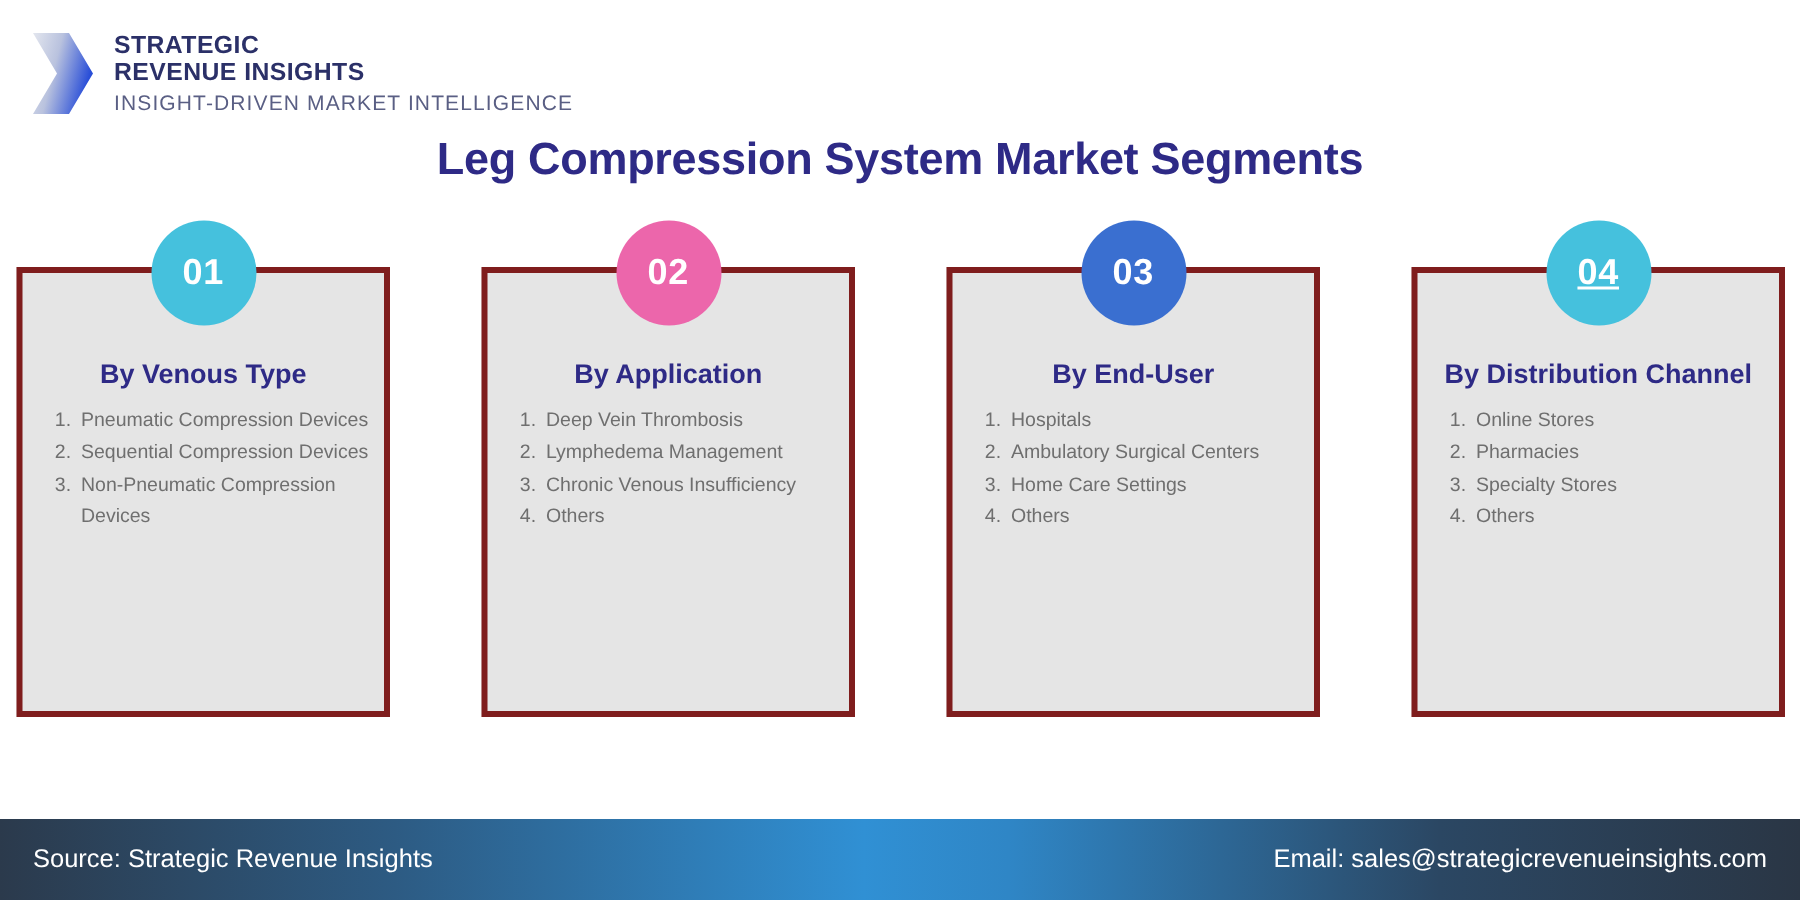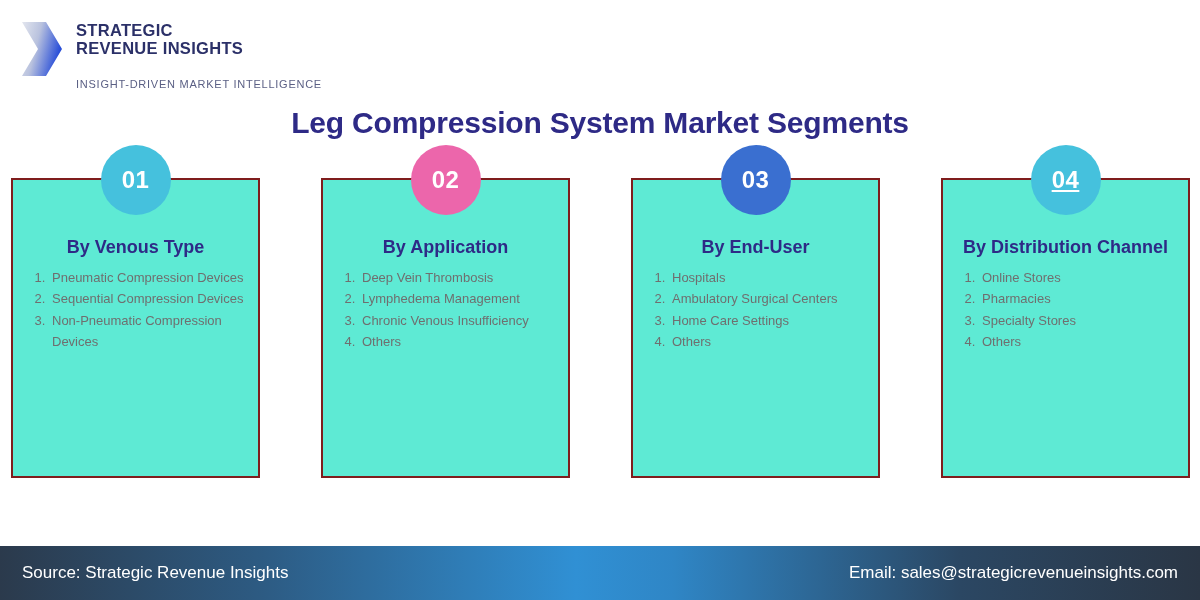--- a/index.html
+++ b/index.html
@@ -39,58 +39,57 @@
   }
   .logo-line1, .logo-line2 {
     font-size: 16.5px;
     font-weight: bold;
     color: #2b3068;
     letter-spacing: 0.3px;
     line-height: 1.08;
     white-space: nowrap;
   }
   .logo-tagline {
-    margin-top: 20px;
-    font-size: 11px;
+    margin-top: 2px;
+    font-size: 14px;
     letter-spacing: 0.75px;
     color: #5a5f84;
     white-space: nowrap;
   }
 
   
   .main-title {
     position: absolute;
     top: 90px;
     left: 0;
     width: 1200px;
     text-align: center;
     font-size: 30px;
     font-weight: bold;
     color: #2e2a86;
     letter-spacing: -0.2px;
-    margin-top: 16px;
   }
 
   
   .cards-row {
     position: absolute;
     top: 178px;
     left: 11px;
     width: 1179px;
     height: 300px;
     display: flex;
     justify-content: space-between;
   }
   .card {
     position: relative;
     width: 249px;
     height: 300px;
-    border: 2px solid #7f1d1d;
+    border: 4px solid #7f1d1d;
     box-sizing: border-box;
-    background: #5eead4;
+    background: #e5e5e5;
   }
   .card-badge {
     position: absolute;
     top: -35px;
     left: 50%;
     transform: translateX(-50%);
     width: 70px;
     height: 70px;
     border-radius: 50%;
     display: flex;

